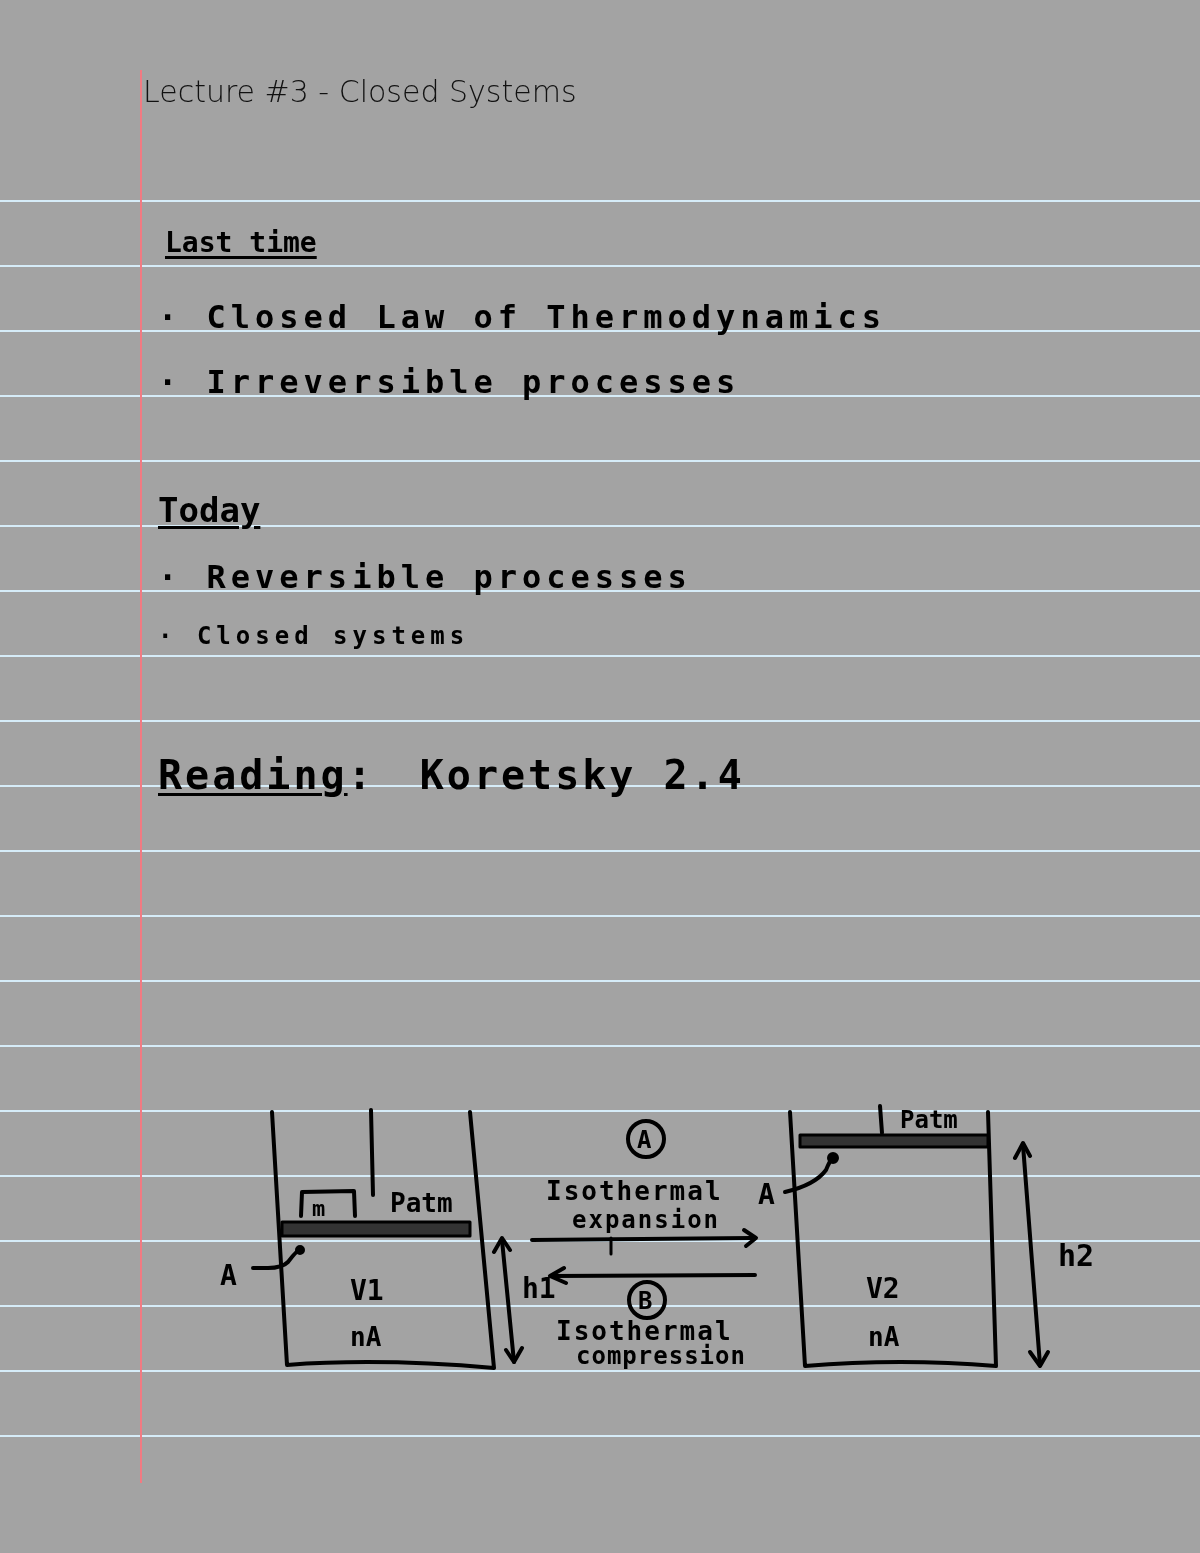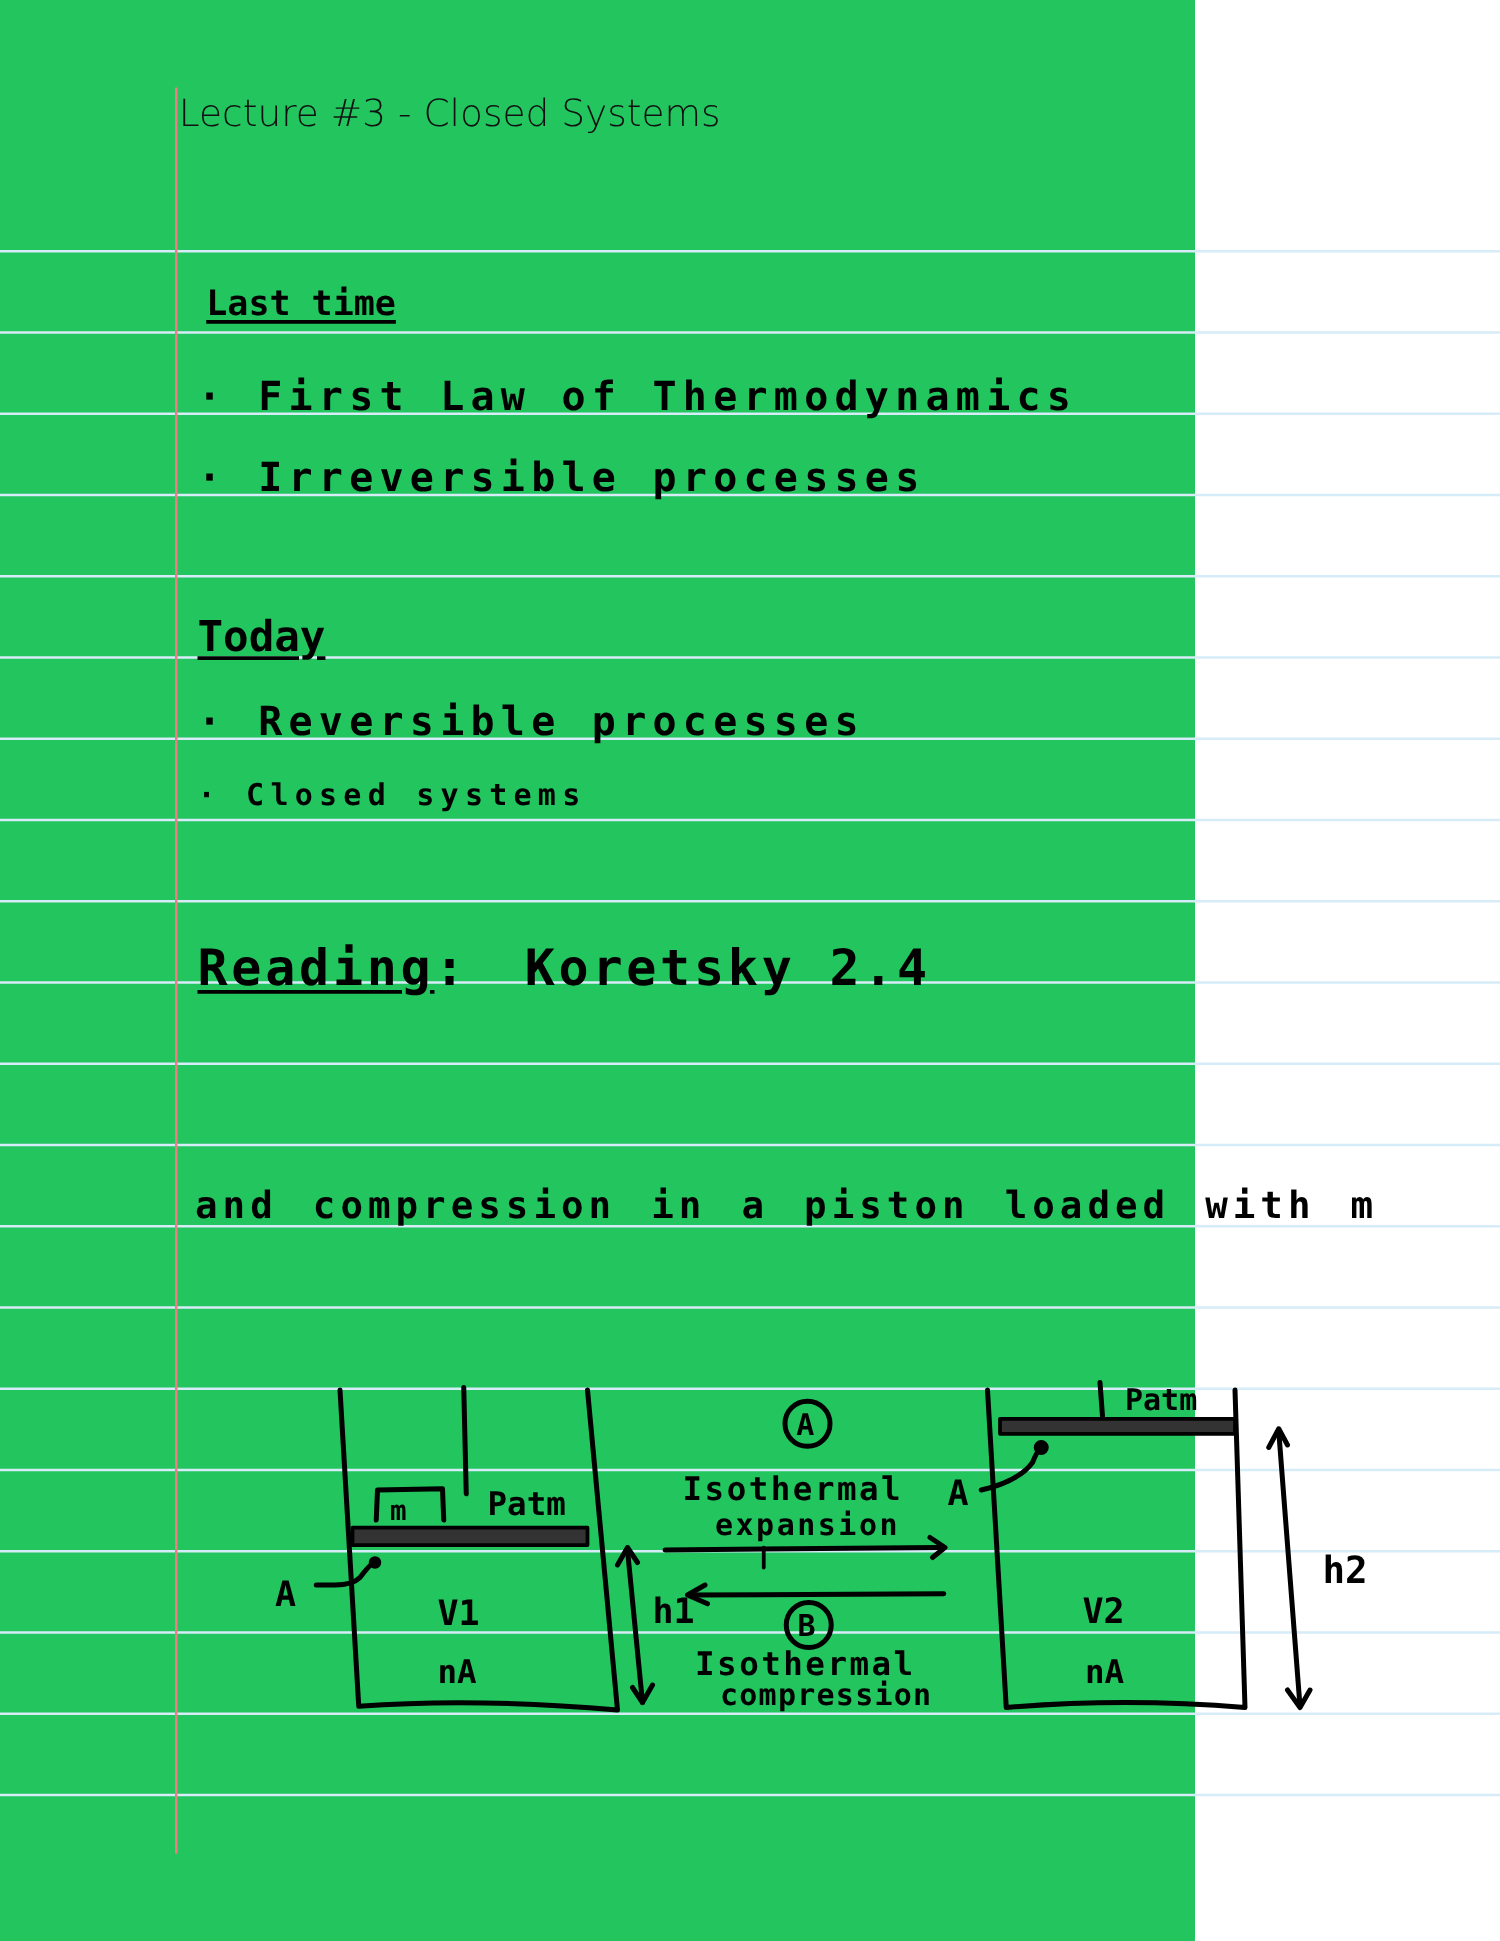--- a/index.html
+++ b/index.html
@@ -1,17 +1,17 @@
 <!DOCTYPE html>
 <html><head>
 <meta charset="utf-8">
 <style>
   html, body { margin: 0; padding: 0; background: #ffffff; }
   body { width: 1200px; height: 1553px; position: relative; overflow: hidden; }
-  .page { position: absolute; left: 0; top: 0; width: 956px; height: 1553px; background: #22c55e; }
+  .page { position: absolute; left: 0; top: 0; width: 1200px; height: 1553px; background: #a3a3a3; }
   .rule { position: absolute; left: 0; width: 1200px; height: 2px; background: #d6ecf8; }
   .margin { position: absolute; left: 140px; top: 70px; width: 2px; height: 1413px; background: #f27a82; }
   .title { position: absolute; left: 143px; top: 74px; font-family: "DejaVu Sans", sans-serif; font-size: 30px; color: #111; letter-spacing: 0px; font-weight: 300; }
   .hw { position: absolute; font-family: "DejaVu Sans Mono", monospace; color: #000; font-weight: bold; white-space: nowrap; }
   .hw.u { text-decoration: underline; text-decoration-thickness: 3px; text-underline-offset: 4px; }
   .dg { position: absolute; left: 0; top: 0; }
   .dg text { font-family: "DejaVu Sans Mono", monospace; font-weight: bold; fill: #000; }
 </style>
 </head>
 <body>
@@ -37,33 +37,32 @@
   <div class="rule" style="top:1240px"></div>
   <div class="rule" style="top:1305px"></div>
   <div class="rule" style="top:1370px"></div>
   <div class="rule" style="top:1435px"></div>
 
   <div class="margin"></div>
 
   <div class="title">Lecture #3 - Closed Systems</div>
 
   <div class="hw u" style="left:165px; top:226px; font-size:28px;">Last time</div>
-  <div class="hw" style="left:158px; top:298px; font-size:32px; letter-spacing:5px;">· First Law of Thermodynamics</div>
+  <div class="hw" style="left:158px; top:298px; font-size:32px; letter-spacing:5px;">· Closed Law of Thermodynamics</div>
   <div class="hw" style="left:158px; top:363px; font-size:32px; letter-spacing:5px;">· Irreversible processes</div>
 
   <div class="hw u" style="left:158px; top:490px; font-size:34px;">Today</div>
   <div class="hw" style="left:158px; top:558px; font-size:32px; letter-spacing:5px;text-align:center;">· Reversible processes</div>
   <div class="hw" style="left:158px; top:622px; font-size:24px; letter-spacing:5px;">· Closed systems</div>
 
   <div class="hw" style="left:158px; top:752px; font-size:40px; letter-spacing:3px;">
     <span style="text-decoration:underline; text-decoration-thickness:3px; text-underline-offset:4px;">Reading</span><span>:</span>
     <span style="margin-left:18px;">Koretsky 2.4</span>
   </div>
 
-  <div class="hw" style="left:156px; top:947px; font-size:30px; letter-spacing:4px; word-spacing:6px;">and compression in a piston loaded with m</div>
 
   <svg class="dg" width="1200" height="1553" viewBox="0 0 1200 1553">
     <g stroke="#000" stroke-width="4" fill="none" stroke-linecap="round" stroke-linejoin="round">
 
       <path d="M272 1112 L287 1365 Q380 1358 494 1368 L470 1112"></path>
       <path d="M371 1110 L373 1195"></path>
       <rect x="282" y="1222" width="188" height="14" fill="#333" stroke-width="3"></rect>
       <path d="M301 1216 L302 1192 L354 1191 L355 1216"></path>
       <path d="M253 1268 L268 1268 Q282 1268 288 1262 Q297 1250 300 1250"></path>
       <circle cx="300" cy="1250" r="3" fill="#000"></circle>

